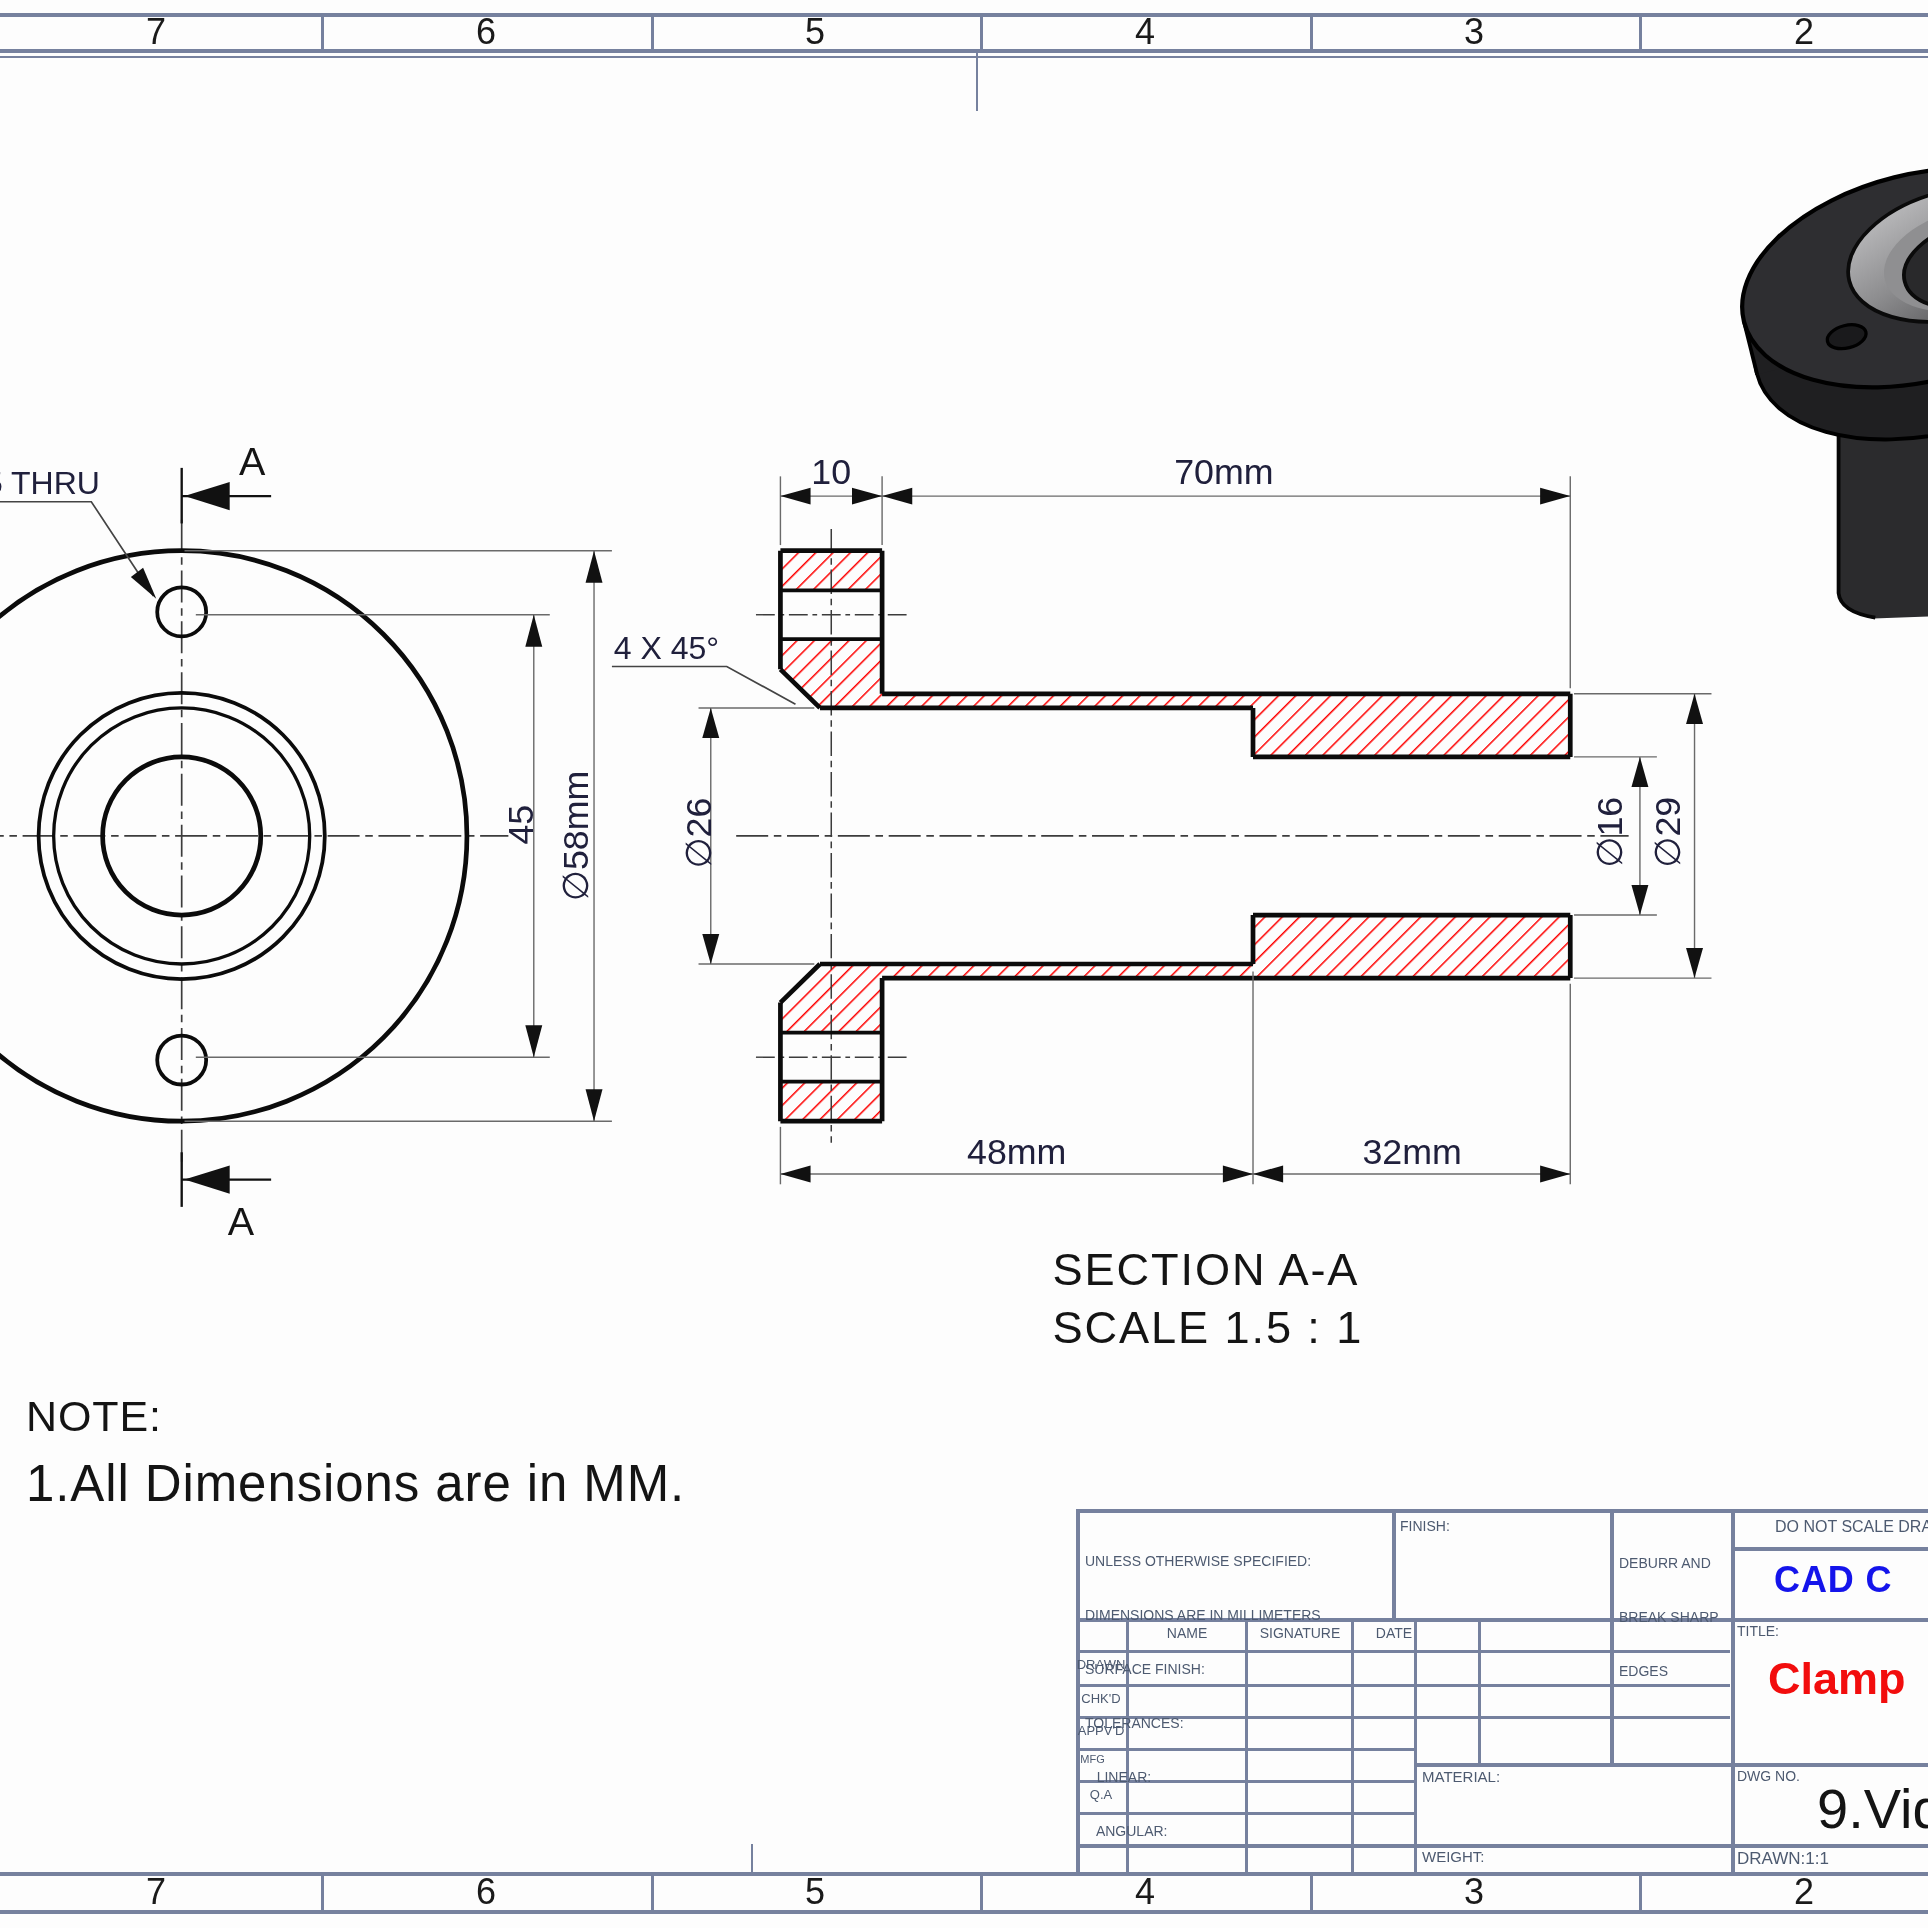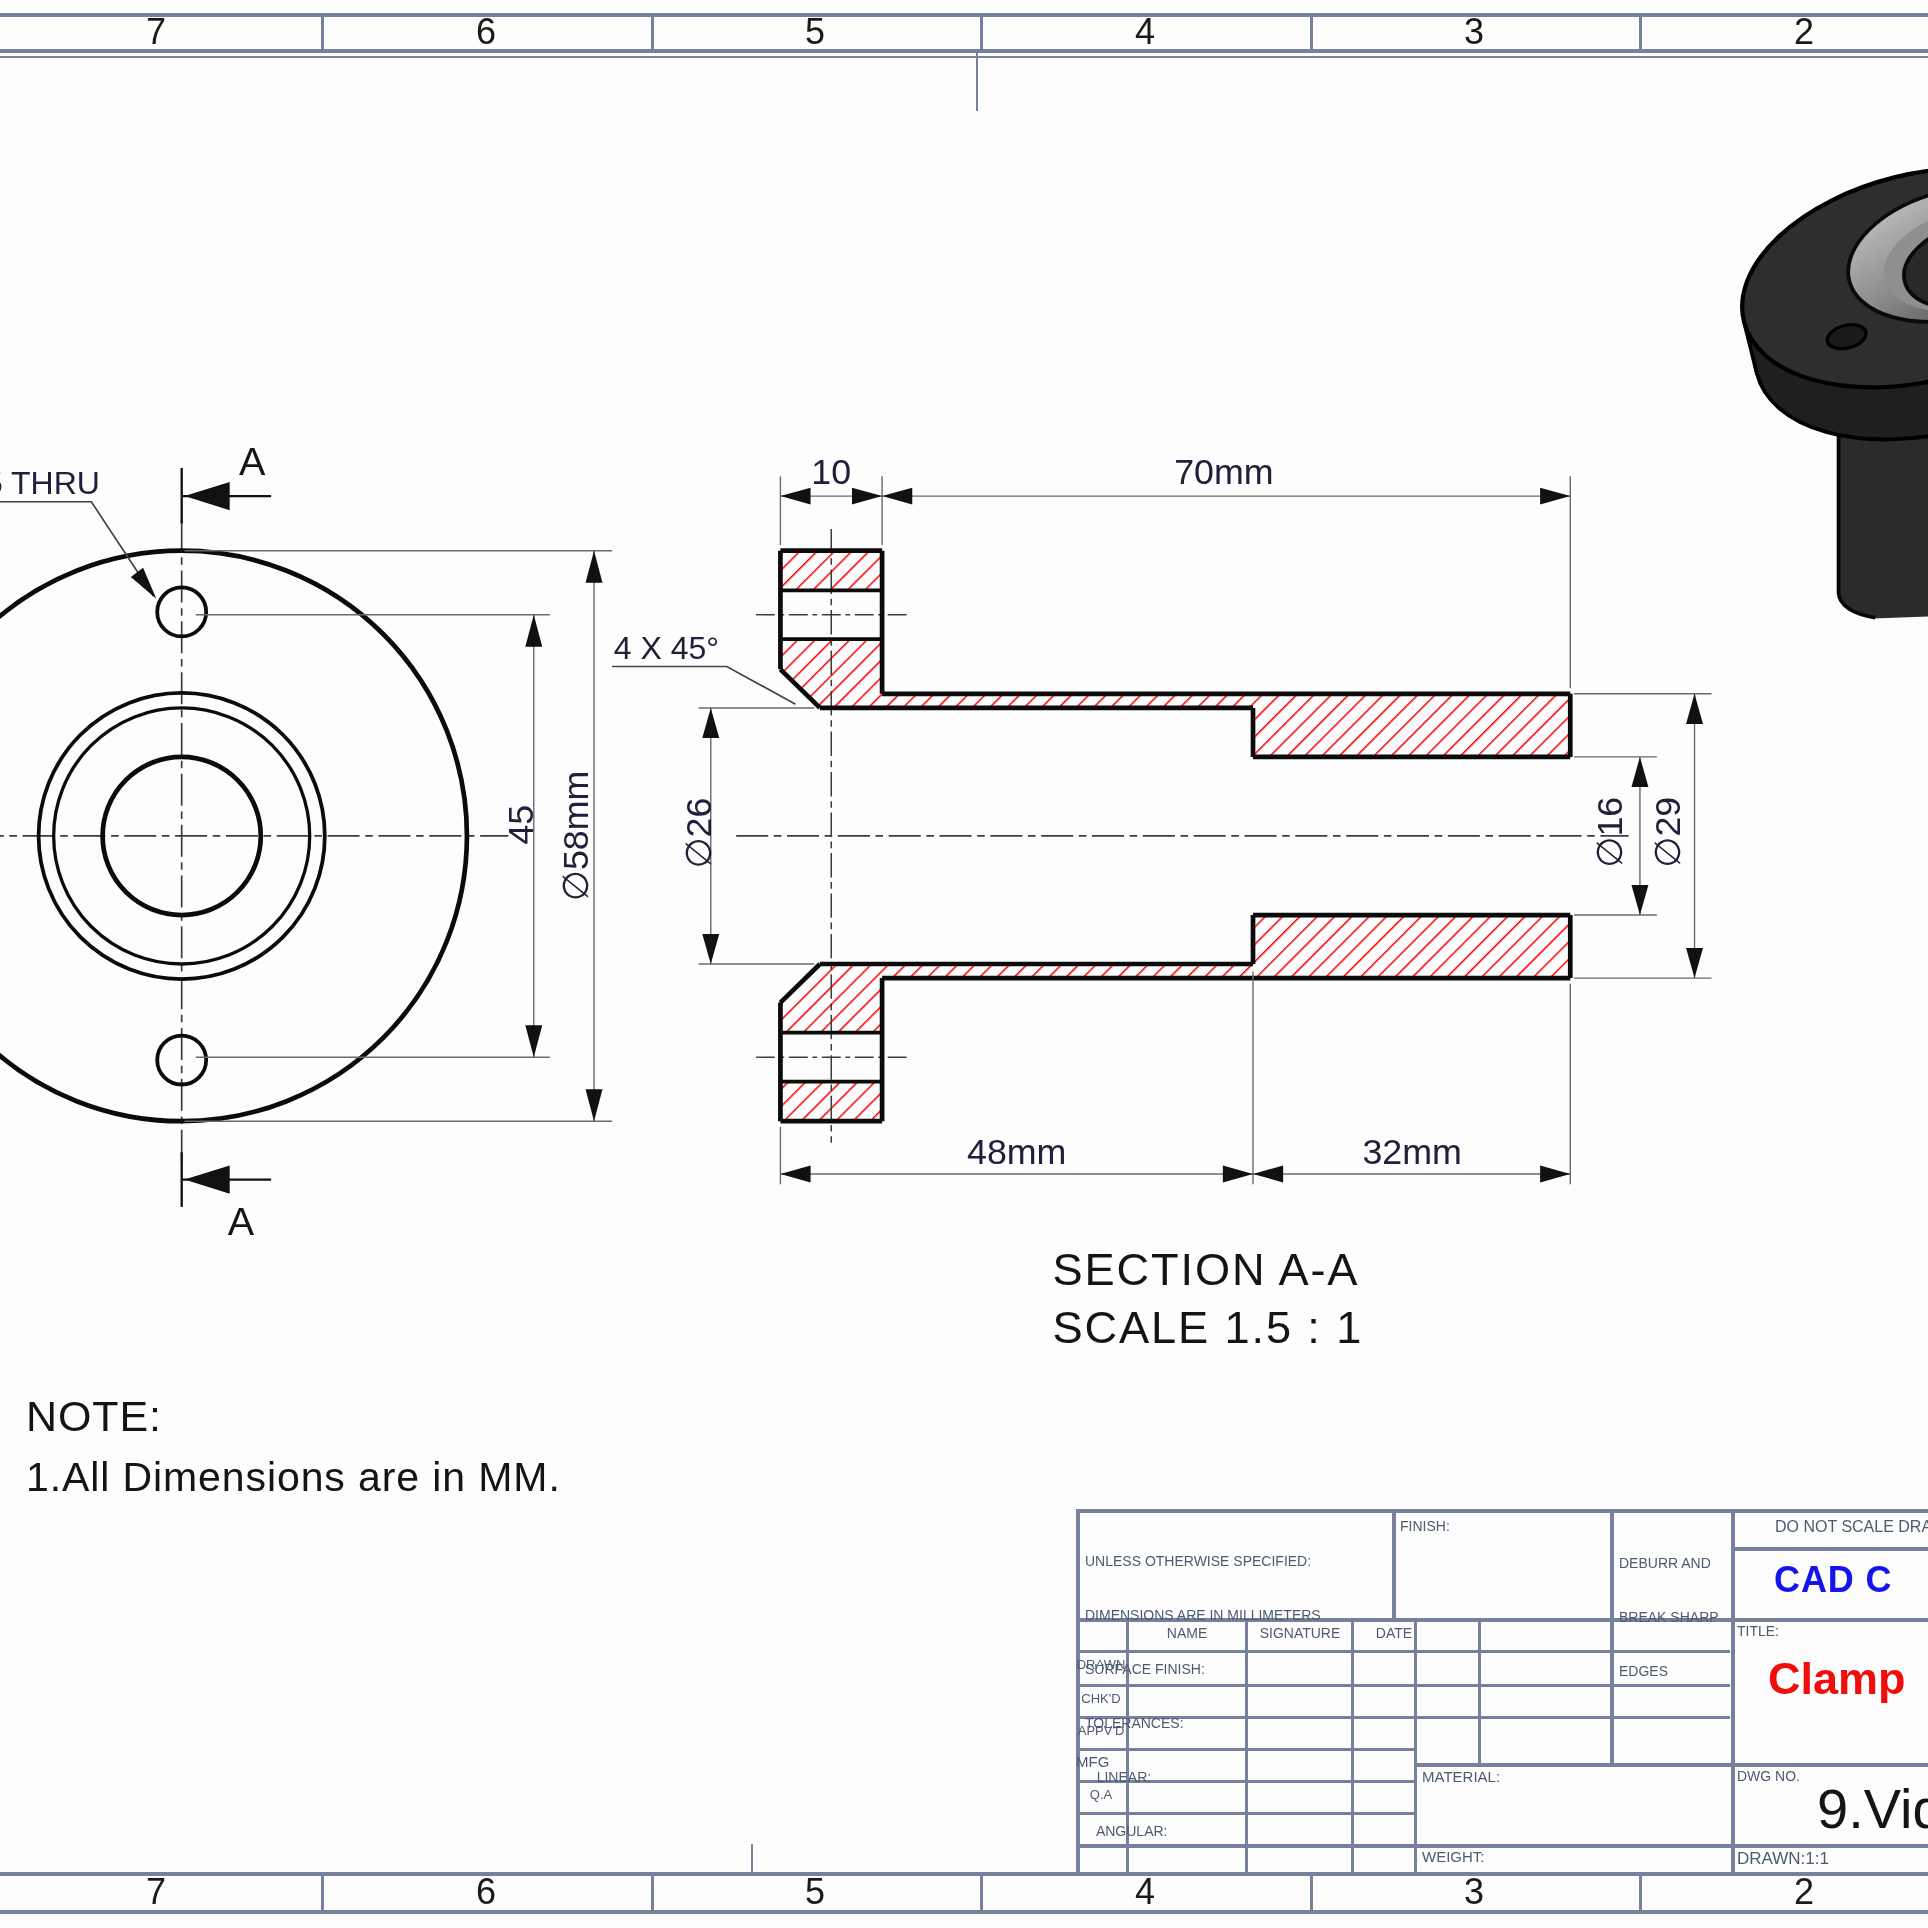--- a/index.html
+++ b/index.html
@@ -9,21 +9,21 @@
   .dim{font-family:"Liberation Sans", sans-serif;font-size:38px;fill:#20203c;}
   .dim-sm{font-family:"Liberation Sans", sans-serif;font-size:34px;fill:#20203c;}
   .cap{font-family:"Liberation Sans", sans-serif;font-size:48px;fill:#141414;letter-spacing:2px;}
   .sec-letter{font-family:"Liberation Sans", sans-serif;font-size:42px;fill:#141414;}
   
   .band-line{position:absolute;background:#76819e;}
   .zone-num{position:absolute;width:56px;text-align:center;font-size:36px;color:#1a1a1a;
             font-weight:400;}
   
   .note-head{position:absolute;left:26px;top:1392px;font-size:43px;color:#141414;letter-spacing:0.9px;}
-  .note-line{position:absolute;left:26px;top:1454px;font-size:41px;color:#141414;letter-spacing:0.9px;}
+  .note-line{position:absolute;left:26px;top:1454px;font-size:51px;color:#141414;letter-spacing:0.9px;}
   
   .tb-line{position:absolute;background:#76819e;}
   .tb-text{position:absolute;color:#4d5a70;font-size:14px;line-height:18px;white-space:pre;}
   .tb-small{position:absolute;color:#4d5a70;font-size:14px;white-space:nowrap;}
   .tb-center{text-align:center;}
   .brand{position:absolute;left:1774px;top:1559px;font-size:36px;font-weight:bold;
          color:#1414eb;white-space:nowrap;letter-spacing:0.9px;}
   .part-title{position:absolute;left:1768px;top:1653px;font-size:45px;font-weight:bold;
               color:#f20d0d;white-space:nowrap;}
   .dwg-big{position:absolute;left:1817px;top:1776px;font-size:56px;color:#141414;white-space:nowrap;}
@@ -265,18 +265,18 @@
     <span class="tb-small" style="left:1422px;top:1768px;font-size:15px;">MATERIAL:</span>
     <span class="tb-small" style="left:1422px;top:1848px;font-size:15px;">WEIGHT:</span>
 
     <span class="tb-small tb-center" style="left:1129px;top:1625px;width:116px;">NAME</span>
     <span class="tb-small tb-center" style="left:1248px;top:1625px;width:104px;">SIGNATURE</span>
     <span class="tb-small tb-center" style="left:1354px;top:1625px;width:80px;">DATE</span>
 
     <span class="tb-small tb-center" style="left:1076px;top:1657px;width:50px;font-size:13px;">DRAWN</span>
     <span class="tb-small tb-center" style="left:1076px;top:1691px;width:50px;font-size:13px;">CHK'D</span>
     <span class="tb-small tb-center" style="left:1076px;top:1723px;width:50px;font-size:13px;">APPV'D</span>
-    <span class="tb-small tb-center" style="left:1076px;top:1753px;width:33px;font-size:15px;">MFG</span>
+    <span class="tb-small tb-center" style="left:1076px;top:1753px;width:33px;font-size:11px;">MFG</span>
     <span class="tb-small tb-center" style="left:1076px;top:1787px;width:50px;font-size:13px;">Q.A</span>
   </div>
 
 </div>
 
 
 </body></html>

